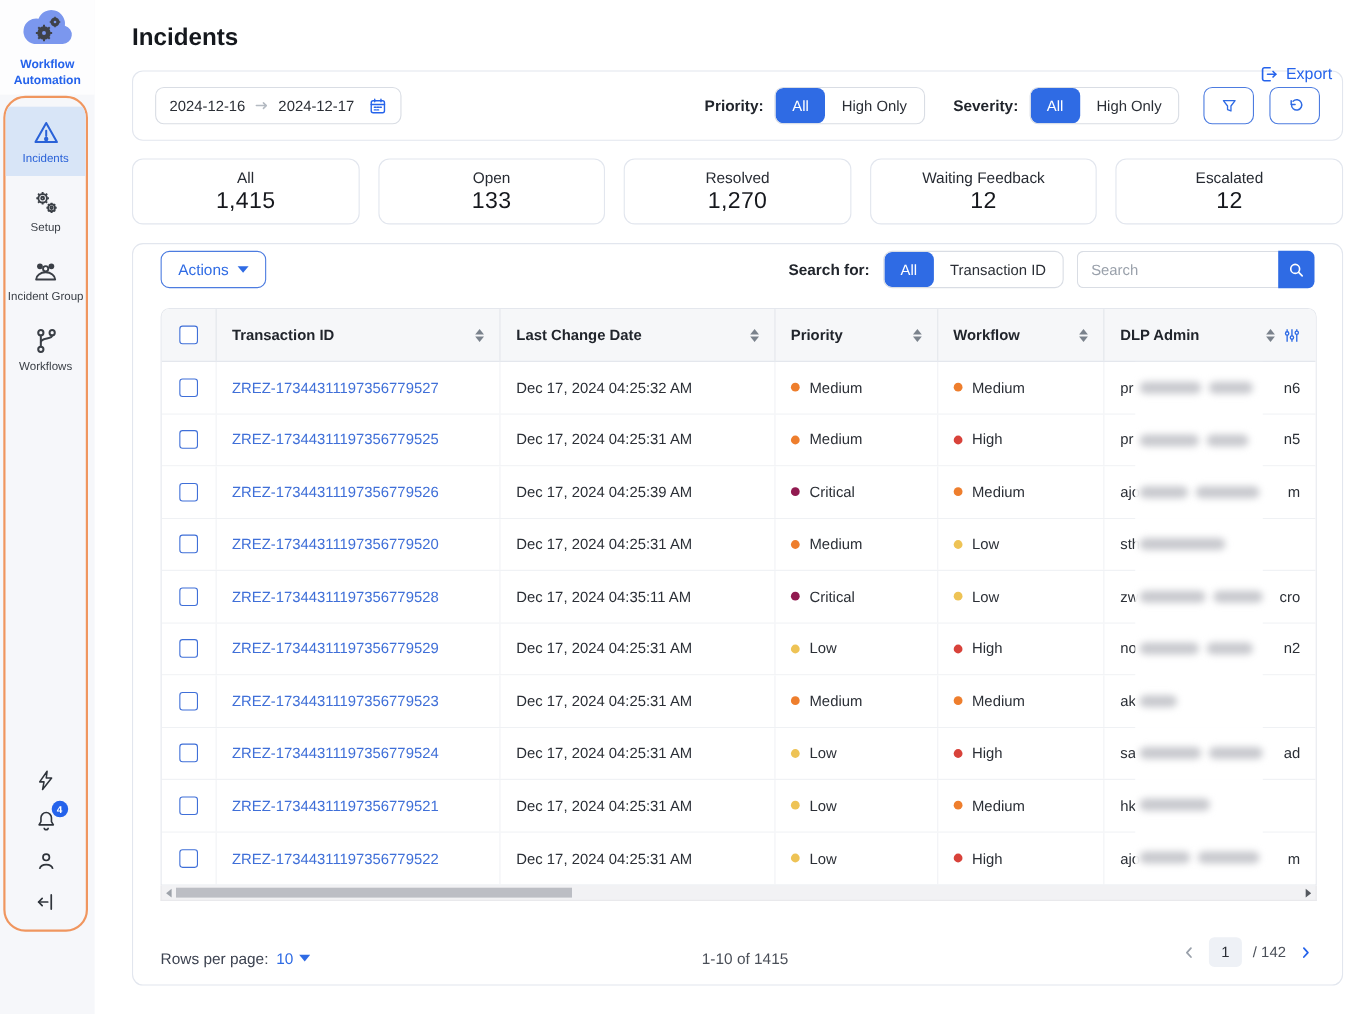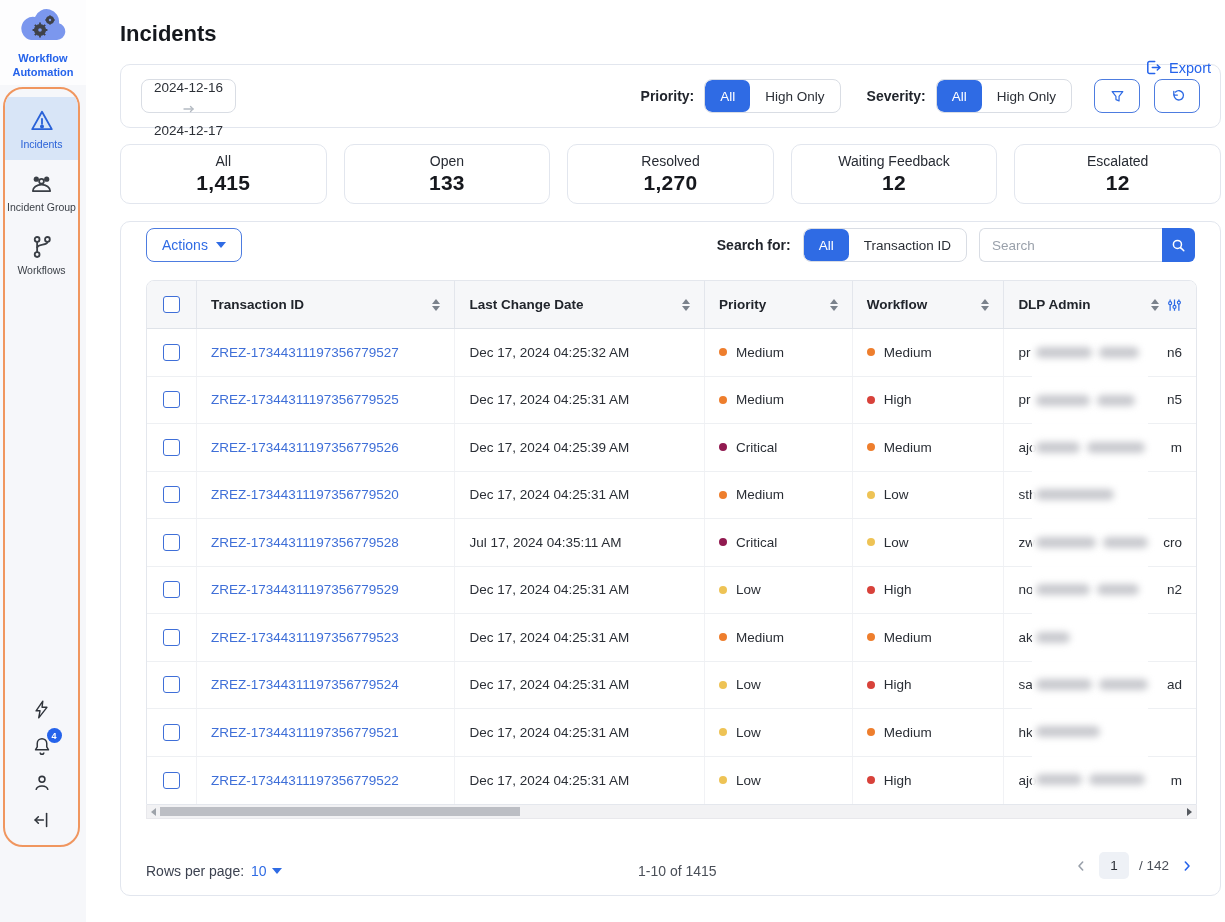--- a/index.html
+++ b/index.html
@@ -42,37 +42,37 @@
     position:absolute; top:58px; right:14px; display:flex; align-items:center; gap:6px;
     color:#2563eb; font-size:14.5px; cursor:pointer;
   }
 
   .card { background:#fff; border:1px solid #e2e6ee; border-radius:10px; }
 
   
   .filter-card { margin-top:16px; height:64px; display:flex; align-items:center; padding:0 20px; }
   .date-range {
     display:flex; align-items:center; gap:9px; border:1px solid #d9dde4; border-radius:8px;
-    height:34px; padding:0 12px; font-size:13.5px; color:#2b2f36; cursor:pointer;flex-direction:column;
+    height:34px; padding:0 12px; font-size:13.5px; color:#2b2f36; cursor:pointer;
   }
   .flt-label { font-weight:bold; font-size:14px; color:#21252c; }
   .seg { display:inline-flex; border:1px solid #d9dde4; border-radius:8px; background:#fff; overflow:hidden; height:34px; }
   .seg-opt { display:flex; align-items:center; padding:0 15px; font-size:13.5px; color:#2b2f36; cursor:pointer; }
   .seg-opt.on { background:#2f6be4; color:#fff; border-radius:7px; }
   .icon-btn {
     width:46px; height:34px; border:1px solid #4d7ce0; border-radius:8px; background:#fff;
     display:flex; align-items:center; justify-content:center; cursor:pointer;
   }
   .spacer { flex:1; }
 
   
   .summary-row { display:flex; gap:17px; margin-top:16px; }
   .sum-card { flex:1; height:60px; display:flex; flex-direction:column; align-items:center; justify-content:center; gap:2px; }
   .sum-label { font-size:14px; color:#272b33; }
-  .sum-value { font-size:21px; font-weight:bold; color:#16181d; letter-spacing:0.3px; }
+  .sum-value { font-size:21px; font-weight:normal; color:#16181d; letter-spacing:0.3px; }
 
   
   .table-card { margin-top:17px; padding:6px 25px 16px; position:relative; }
   .toolbar { display:flex; align-items:center; margin-bottom:18px; }
   .actions-btn {
     display:flex; align-items:center; gap:8px; border:1px solid #4d7ce0; border-radius:8px;
     color:#2f6be4; font-size:14px; height:34px; padding:0 15px; background:#fff; cursor:pointer;
   }
   .caret-dn { width:0; height:0; border-left:5px solid transparent; border-right:5px solid transparent; border-top:6px solid #2f6be4; }
   .searchbar { margin-left:auto; display:flex; align-items:center; gap:12px; }
@@ -173,20 +173,33 @@
       <span>
         <svg width="26" height="26" viewBox="0 0 24 24" fill="none" stroke="#3a3f46" stroke-width="1.7" stroke-linejoin="round">
           <path d="M12 3.5 L21 19.5 H3 Z"></path>
           <line x1="12" y1="10" x2="12" y2="14.5" stroke-linecap="round"></line>
           <circle cx="12" cy="17" r="1" fill="#3a3f46" class="fillme" stroke="none"></circle>
         </svg>
       </span>
       <span class="ni-label">Incidents</span>
     </div>
 
+    <div class="nav-item">
+      <span>
+        <svg width="26" height="26" viewBox="0 0 24 24" fill="none" stroke="#3a3f46" stroke-width="1.6">
+          <circle cx="9" cy="8.5" r="3.6"></circle>
+          <circle cx="9" cy="8.5" r="1.2"></circle>
+          <path d="M9 3.2 v1.4 M9 12.4 v1.4 M3.7 8.5 h1.4 M12.9 8.5 h1.4 M5.2 4.7 l1 1 M11.8 11.3 l1 1 M12.8 4.7 l-1 1 M6.2 11.3 l-1 1"></path>
+          <circle cx="16.5" cy="16.5" r="2.9"></circle>
+          <circle cx="16.5" cy="16.5" r="1"></circle>
+          <path d="M16.5 12.2 v1.2 M16.5 19.6 v1.2 M12.2 16.5 h1.2 M19.6 16.5 h1.2 M13.5 13.5 l0.9 0.9 M18.6 18.6 l0.9 0.9 M19.5 13.5 l-0.9 0.9 M14.4 18.6 l-0.9 0.9"></path>
+        </svg>
+      </span>
+      <span class="ni-label">Setup</span>
+    </div>
 
     <div class="nav-item">
       <span>
         <svg width="27" height="26" viewBox="0 0 24 24" fill="none" stroke="#3a3f46" stroke-width="1.6">
           <circle cx="7.2" cy="7.5" r="2.4" fill="#3a3f46" class="fillme" stroke="none"></circle>
           <circle cx="16.8" cy="7.5" r="2.4" fill="#3a3f46" class="fillme" stroke="none"></circle>
           <circle cx="12" cy="9.5" r="2.2"></circle>
           <path d="M4 18.5 a8 6 0 0 1 16 0 z" stroke-linejoin="round"></path>
         </svg>
       </span>
@@ -485,21 +498,21 @@
               <span></span>
             </div>
         </div>
         <div class="trow">
           <div class="cell c-check">
               <span class="cb"></span>
             </div>
           <div class="cell c-txn">
               <a class="link">ZREZ-17344311197356779528</a>
             </div>
-          <div class="cell c-date">Jul 17, 2024 04:35:11 AM</div>
+          <div class="cell c-date">Dec 17, 2024 04:35:11 AM</div>
           <div class="cell c-pri">
               <span class="dot" style="background: rgb(145, 26, 80);"></span>
               <span>Critical</span>
             </div>
           <div class="cell c-sev">
               <span class="dot" style="background: rgb(238, 195, 85);"></span>
               <span>Low</span>
             </div>
           <div class="cell c-adm">
               <span>zw</span>

